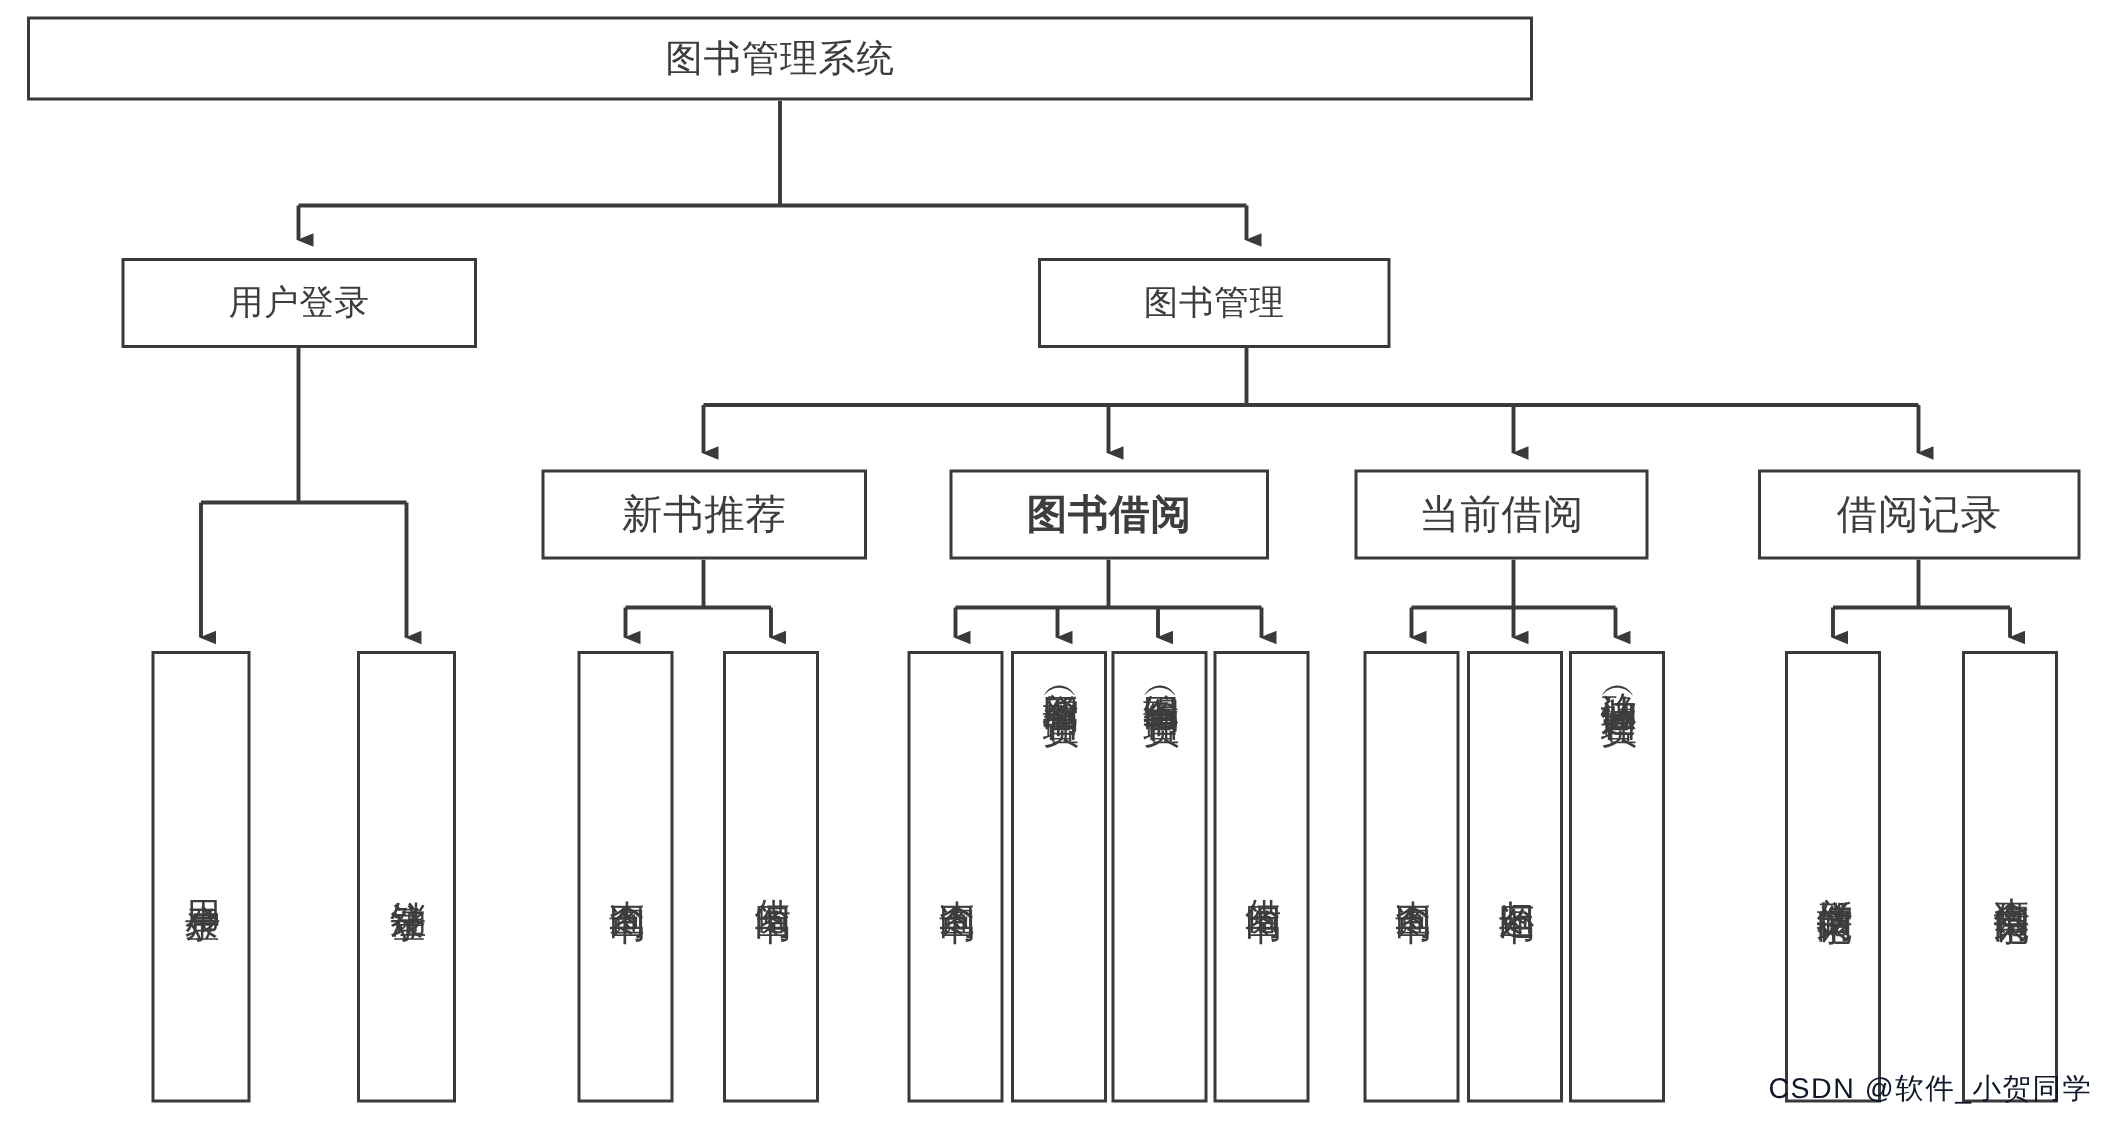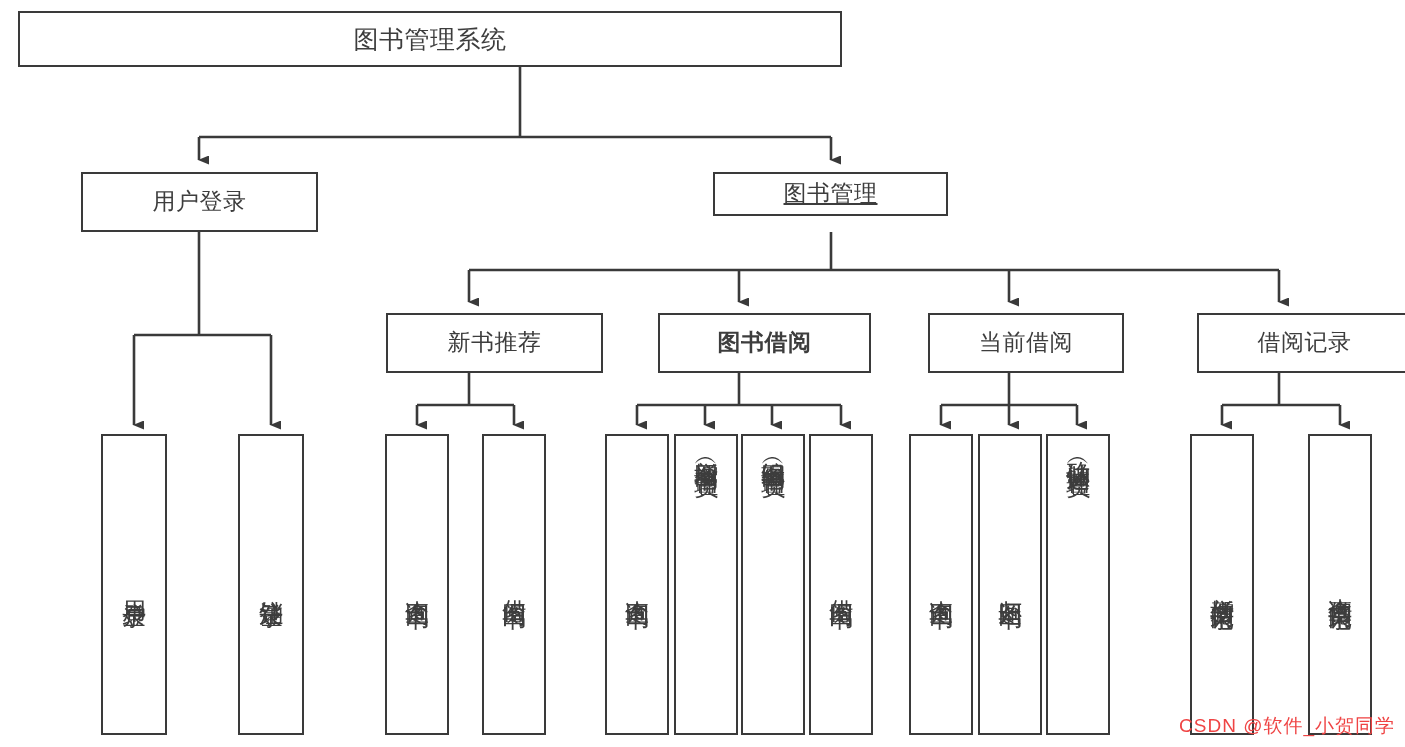--- a/index.html
+++ b/index.html
@@ -38,21 +38,21 @@
   .node .label {
     display: block;
     text-align: center;
     line-height: 1.12;
     letter-spacing: 0.5px;
   }
   
   .lvl-root { font-size: 25px; }
   
   .lvl-2 { font-size: 23px; }
-  .lvl-3 { font-size: 23px; margin-left: 25px; }
+  .lvl-3 { font-size: 27px; }
   
   .leaf {
     align-items: flex-start;
     padding-top: 6px;
   }
   .leaf .label {
     writing-mode: vertical-rl;
     text-orientation: upright;
     font-size: 24px;
     line-height: 1.18;
@@ -61,21 +61,21 @@
   }
   .leaf.tall-center {
     align-items: center;
     padding-top: 0;
   }
   .watermark {
     position: absolute;
     right: 10px;
     bottom: 8px;
     font-size: 19px;
-    color: #ef4444;
+    color: #0f172a;
     letter-spacing: 1px;
     white-space: nowrap;
   }
 </style>
 </head>
 <body>
 
 <div id="canvas">
 
   <svg class="wires" viewBox="0 0 1405 747">
@@ -121,29 +121,29 @@
       <path d="M1009,405 L1009,425" marker-end="url(#arrow)"></path>
       <path d="M1077,405 L1077,425" marker-end="url(#arrow)"></path>
 
       <path d="M1279,373 L1279,405"></path>
       <path d="M1222,405 L1340,405"></path>
       <path d="M1222,405 L1222,425" marker-end="url(#arrow)"></path>
       <path d="M1340,405 L1340,425" marker-end="url(#arrow)"></path>
     </g>
   </svg>
 
-  <div class="node lvl-root" style="left:18px; top:11px; width:824px; height:56px;">
+  <div class="node lvl-root" style="left:18px; top:11px; width:1004px; height:56px;">
     <span class="label">图书管理系统</span>
   </div>
 
   <div class="node lvl-2" style="left:81px; top:172px; width:237px; height:60px;">
     <span class="label">用户登录</span>
   </div>
 
-  <div class="node lvl-2" style="left:713px; top:172px; width:235px; height:44px;text-decoration:underline;">
+  <div class="node lvl-2" style="left:692px; top:172px; width:235px; height:60px;">
     <span class="label">图书管理</span>
   </div>
 
   <div class="node lvl-3" style="left:361px; top:313px; width:217px; height:60px;">
     <span class="label">新书推荐</span>
   </div>
 
   <div class="node lvl-3" style="left:633px; top:313px; width:213px; height:60px;font-weight:bold;">
     <span class="label">图书借阅</span>
   </div>

